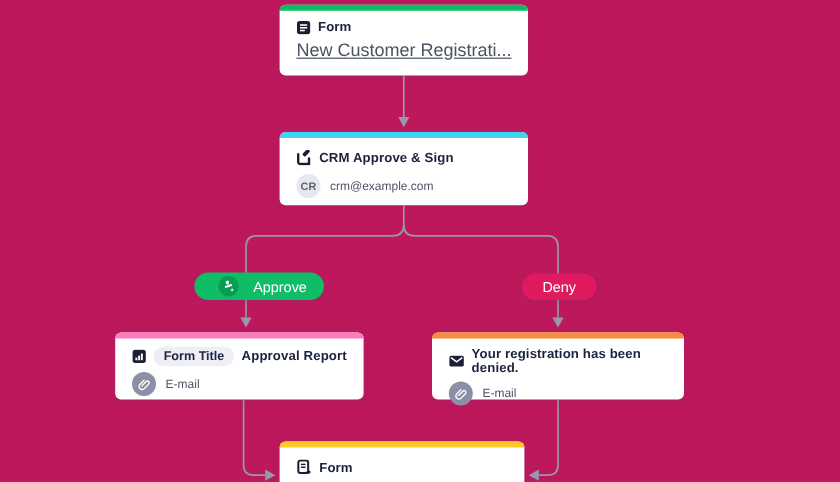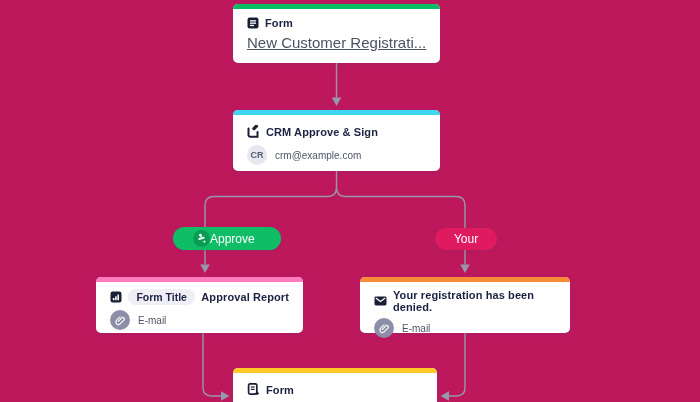--- a/index.html
+++ b/index.html
@@ -36,21 +36,21 @@
   }
   .chip{
     background:#EEEEF4;border-radius:9px;padding:2px 8px;
     font-size:10.5px;font-weight:bold;color:#20264A;white-space:nowrap;
   }
   .pill{
     position:absolute;display:flex;align-items:center;z-index:2;
     color:#fff;font-size:12px;border-radius:12px;
     box-shadow:0 1px 3px rgba(56,64,110,.18);
   }
-  .pill-approve{left:162px;top:227px;width:88px;height:23px;padding-left:20px;gap:0;margin-left:11px;}
+  .pill-approve{left:162px;top:227px;width:88px;height:23px;padding-left:20px;gap:12px;}
   .pill-deny{left:435px;top:228px;width:62px;height:22px;justify-content:center;}
   .icon-circle{
     width:17px;height:17px;border-radius:50%;
     display:flex;align-items:center;justify-content:center;flex:0 0 auto;
   }
   .ic{flex:0 0 auto;display:block;}
 </style>
 </head>
 <body>
 
@@ -110,21 +110,21 @@
           <path d="M4.4 1.8 a1.7 1.7 0 0 1 3.2 0 c0 1 -.6 1.4 -.6 2.4 h-2 c0 -1 -.6 -1.4 -.6 -2.4 z"></path>
           <rect x="2.6" y="4.8" width="6.8" height="2" rx="0.6"></rect>
         </g>
         <path d="M9.2 8.2 v2.4 M8 9.4 h2.4" stroke="#fff" stroke-width="1"></path>
       </svg>
     </span>
     <span>Approve</span>
   </div>
 
   <div class="pill pill-deny" style="background:#DF1A5F;">
-    <span>Your</span>
+    <span>Deny</span>
   </div>
 
   <div class="card card-report">
     <div class="accent" style="background: rgb(255, 123, 192);"></div>
     <div class="r1" style="margin-top:7px;justify-content:space-between;">
       <svg class="ic" width="12" height="12" viewBox="0 0 12 12">
         <rect x="0.5" y="0.5" width="11" height="11" rx="2.2" fill="#1A1F35"></rect>
         <rect x="2.8" y="7" width="1.6" height="2.2" fill="#fff"></rect>
         <rect x="5.1" y="5.4" width="1.6" height="3.8" fill="#fff"></rect>
         <rect x="7.4" y="3.6" width="1.6" height="5.6" fill="#fff"></rect>

